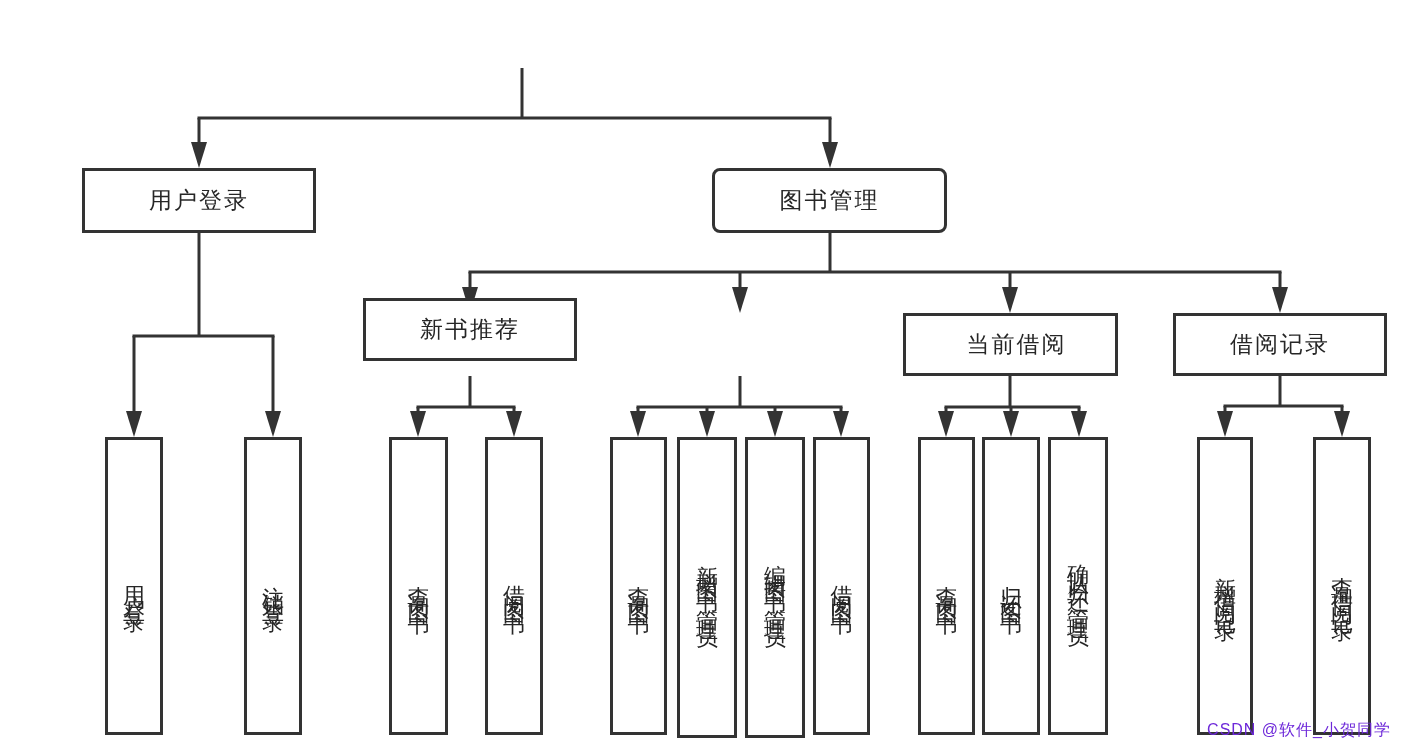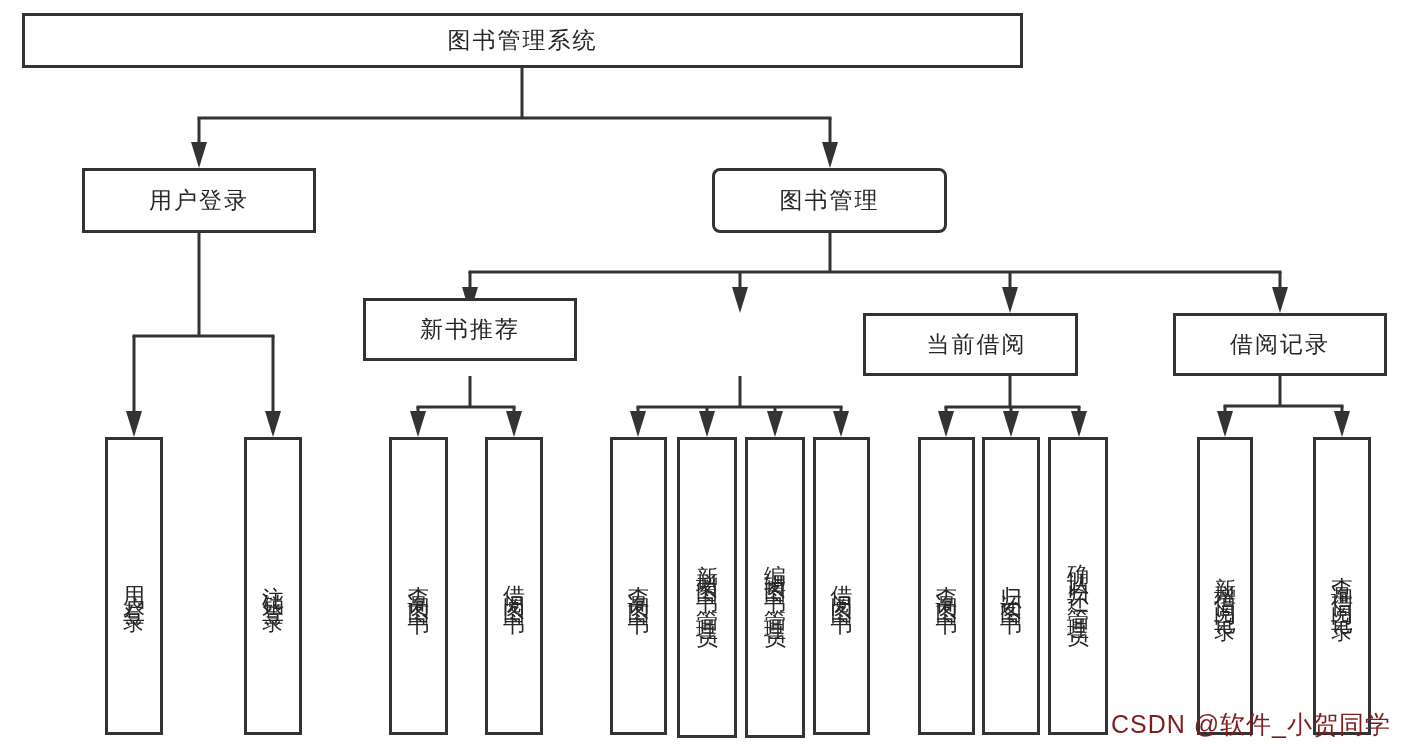--- a/index.html
+++ b/index.html
@@ -42,23 +42,23 @@
     text-orientation: mixed;
     font-size: 22px;
     letter-spacing: 9px;
     line-height: 1;
     color: #262626;
   }
   .watermark {
     position: absolute;
     right: 14px;
     bottom: 6px;
-    font-size: 25px;
+    font-size: 16px;
     letter-spacing: 1px;
-    color: #7f1d1d;
+    color: #6d28d9;
     z-index: 3;
     white-space: nowrap;
     margin-left: 29px;
   }
 </style>
 </head>
 <body>
 
 <div class="canvas">
 
@@ -144,35 +144,32 @@
       <path d="M1223.5 406 H1343.5"></path>
       <path d="M1225 406 V413"></path>
       <path d="M1342 406 V413"></path>
     </g>
     <g fill="#333333" stroke="none">
       <path d="M1225 437 L1217 411 L1233 411 Z"></path>
       <path d="M1342 437 L1334 411 L1350 411 Z"></path>
     </g>
   </svg>
 
-  <div class="node" style="left:22px; top:13px; width:1001px; height:55px;">
-    <span class="hlabel">图书管理系统</span>
-  </div>
 
   <div class="node" style="left:82px; top:168px; width:234px; height:65px;">
     <span class="hlabel">用户登录</span>
   </div>
   <div class="node" style="left:712px; top:168px; width:235px; height:65px;border-radius:8px;">
     <span class="hlabel">图书管理</span>
   </div>
 
   <div class="node" style="left:363px; top:298px; width:214px; height:63px;">
     <span class="hlabel">新书推荐</span>
   </div>
-  <div class="node" style="left:863px; top:313px; width:215px; height:63px;padding-left:12px;">
+  <div class="node" style="left:903px; top:313px; width:215px; height:63px;padding-left:12px;">
     <span class="hlabel">当前借阅</span>
   </div>
   <div class="node" style="left:1173px; top:313px; width:214px; height:63px;">
     <span class="hlabel">借阅记录</span>
   </div>
 
   <div class="node" style="left:105px; top:437px; width:58px; height:298px;">
     <span class="vlabel">用户登录</span>
   </div>
   <div class="node" style="left:244px; top:437px; width:58px; height:298px;">

